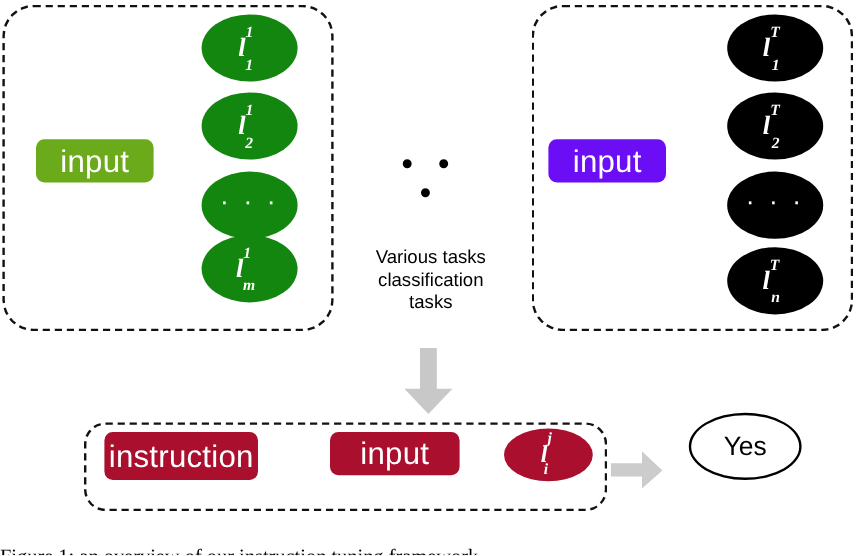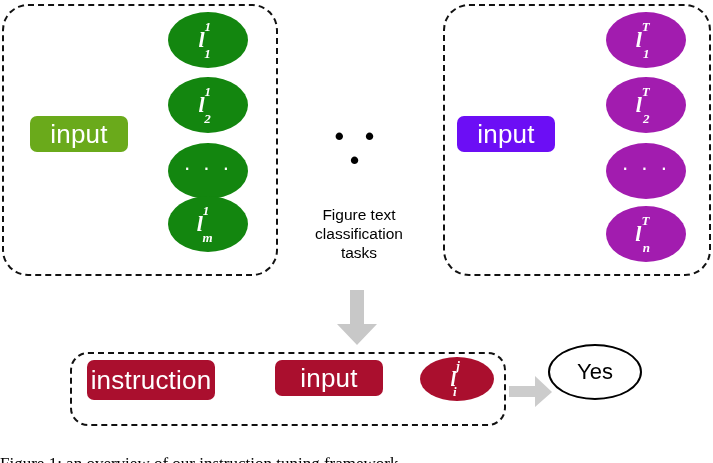--- a/index.html
+++ b/index.html
@@ -79,21 +79,21 @@
   .label-ellipse .mathlab sup { top: -0.62em; }
   .label-ellipse .mathlab sub { top:  0.40em; left: -0.52em; }
   .label-ellipse .dots {
     font-size: 22px;
     letter-spacing: 3px;
     line-height: 1;
     padding-bottom: 6px;
   }
 
   .green  { background: #13860f; }
-  .purple { background: #a21caf; }
+  .purple { background: #000000; }
   .crimson{ background: #aa0f2e; }
 
   
   #lbl-l1 { left: 168px; top: 12px;  width: 80px; height: 56px; }
   #lbl-l2 { left: 168px; top: 77px;  width: 80px; height: 56px; }
   #lbl-l3 { left: 168px; top: 143px; width: 80px; height: 56px; }
   #lbl-l4 { left: 168px; top: 196px; width: 80px; height: 56px; }
   
   #lbl-r1 { left: 606px; top: 12px;  width: 80px; height: 56px; }
   #lbl-r2 { left: 606px; top: 77px;  width: 80px; height: 56px; }
@@ -109,21 +109,21 @@
     border: 2px solid #000000;
     border-radius: 50%;
     background: #ffffff;
     color: #000000;
     font-size: 22px;
     display: flex;
     align-items: center;
     justify-content: center;
     box-sizing: border-box;
   }
-  #ans-yes { left: 548px; top: 344px; width: 94px; height: 56px; }
+  #ans-yes { left: 574px; top: 344px; width: 94px; height: 56px; }
   #ans-no  { left: 548px; top: 404px; width: 94px; height: 56px; }
 
   
   #mid-dots {
     position: absolute;
     left: 330px;
     top: 124px;
     width: 56px;
     height: 24px;
     color: #000000;
@@ -201,21 +201,21 @@
     <span class="mathlab"><span>l</span><sup>T</sup><sub>2</sub></span>
   </div>
   <div id="lbl-r3" class="label-ellipse purple">
     <span class="dots">· · ·</span>
   </div>
   <div id="lbl-r4" class="label-ellipse purple">
     <span class="mathlab"><span>l</span><sup>T</sup><sub>n</sub></span>
   </div>
 
   <div id="caption-tasks">
-    <div>Figure text</div>
+    <div>Various tasks</div>
     <div>classification</div>
     <div>tasks</div>
   </div>
 
   <div id="arrow-down" class="arrow">
     <svg width="42" height="56" viewBox="0 0 42 56" aria-hidden="true">
       <polygon points="14,0 28,0 28,34 41,34 21,55 1,34 14,34" fill="#c8c8c8"></polygon>
     </svg>
   </div>
 

